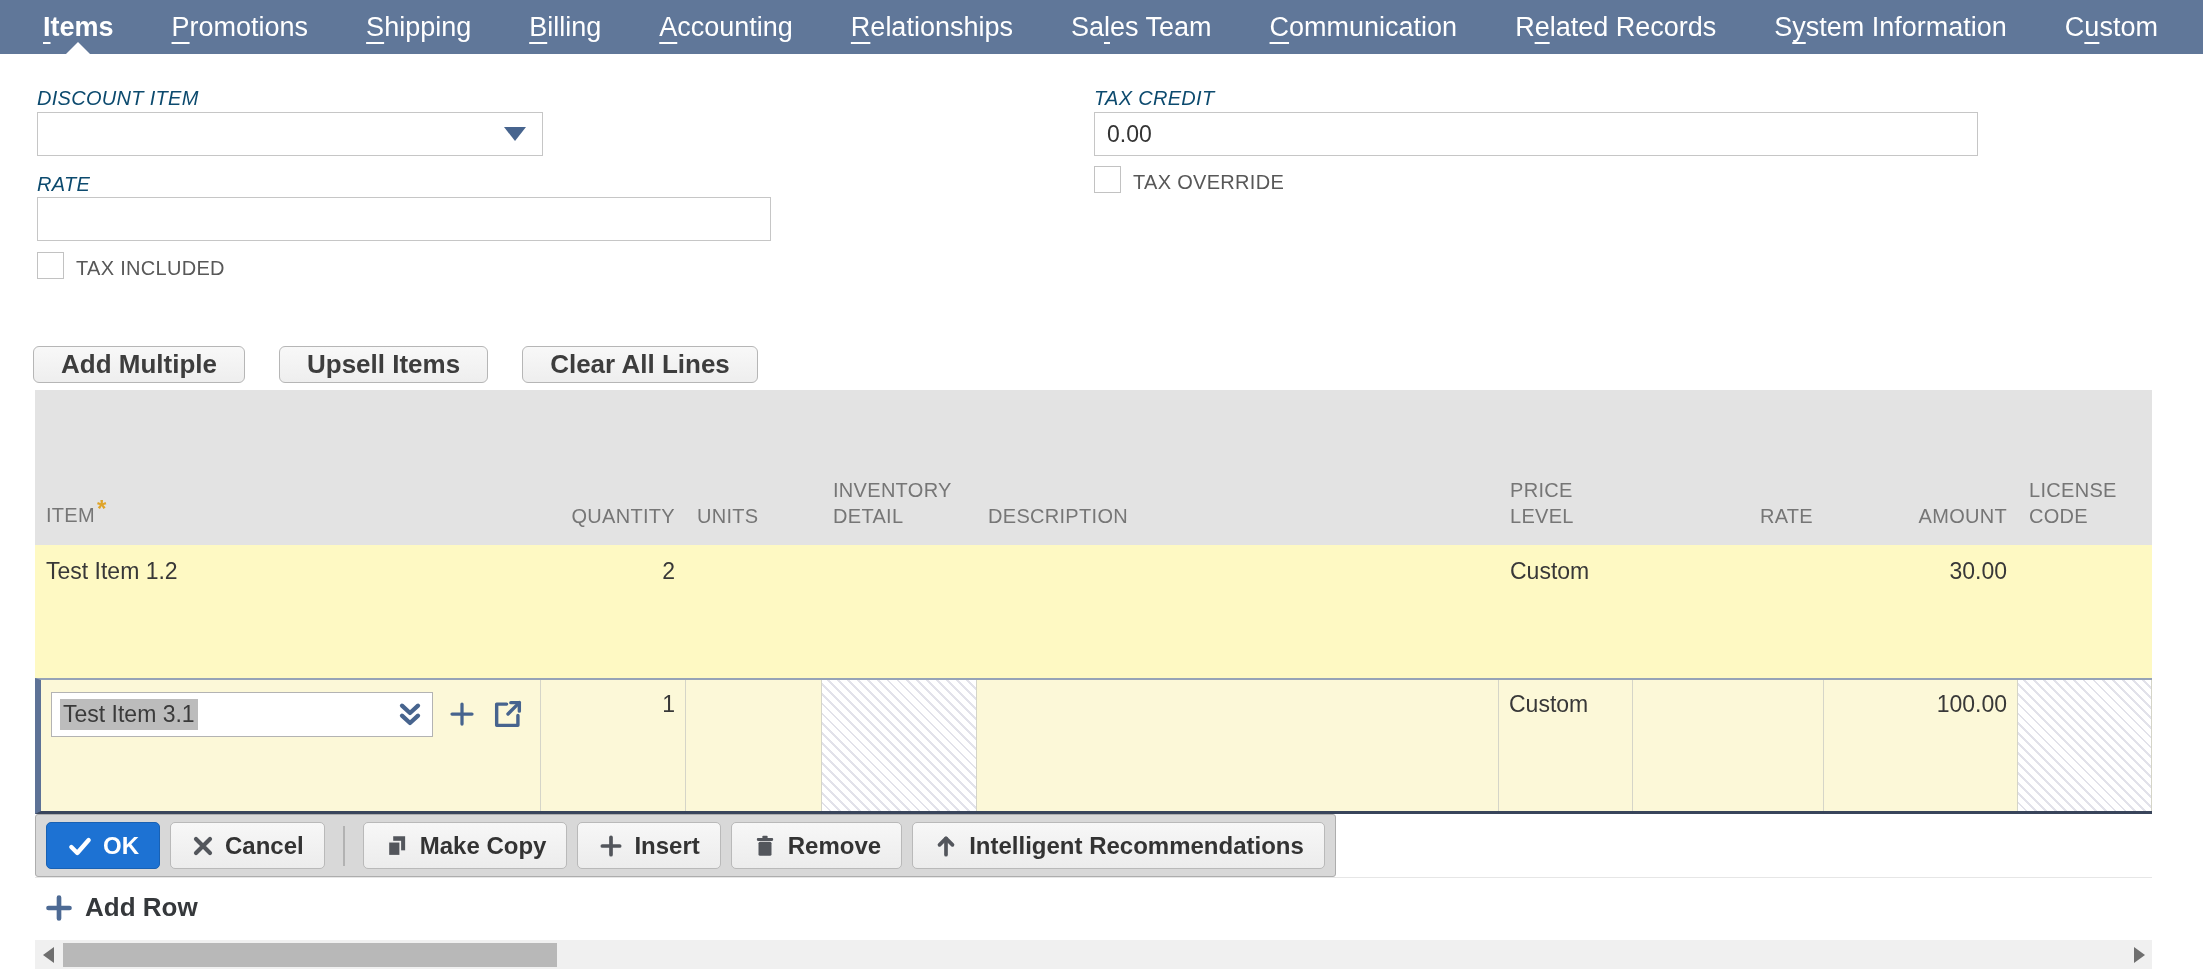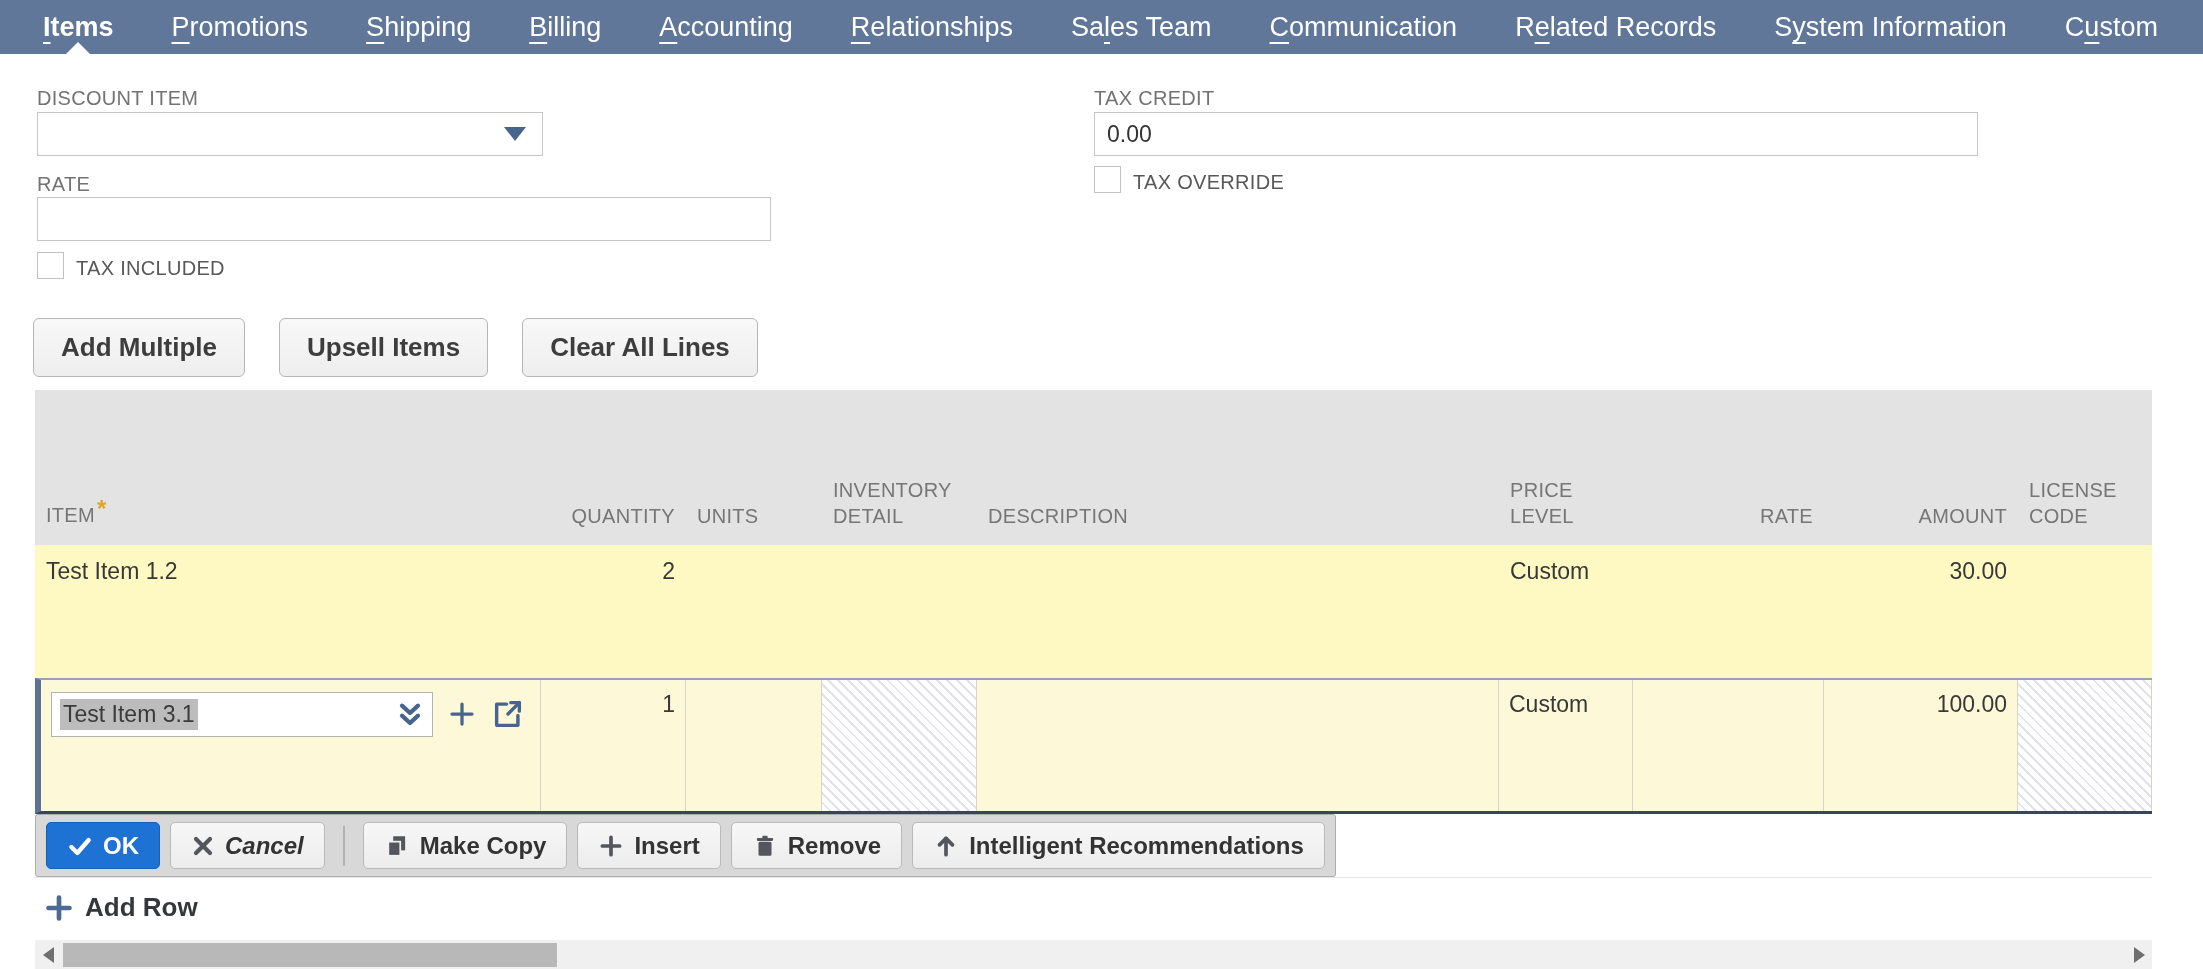--- a/index.html
+++ b/index.html
@@ -13,35 +13,35 @@
   .nav-item { position:relative; height:54px; display:flex; align-items:center;
               padding:0 29px; color:#ffffff; font-size:27px; cursor:pointer; white-space:nowrap; }
   .nav-item.active { font-weight:700; }
   .nav-item .ak { text-decoration:underline; text-underline-offset:6px; text-decoration-thickness:2px; }
   .nav-notch { position:absolute; left:50%; bottom:0; transform:translateX(-50%);
                width:0; height:0; border-left:12px solid transparent;
                border-right:12px solid transparent; border-bottom:12px solid #ffffff; }
 
   
   .form-area { position:absolute; left:0; top:54px; width:2203px; height:336px; }
-  .flabel { position:absolute; font-size:20px; color:#737373; letter-spacing:.3px; }
+  .flabel { position:absolute; font-size:20px; color:#0c4a6e; letter-spacing:.3px;font-style:italic; }
   .fselect, .finput { position:absolute; height:44px; background:#fff;
                       border:1px solid #c6c6c6; font-size:23px; color:#333;
                       padding:0 12px; outline:none; }
   .fselect { display:flex; align-items:center; justify-content:flex-end; cursor:pointer; }
   .dd-arrow { width:0; height:0; border-left:11px solid transparent; border-right:11px solid transparent;
               border-top:14px solid #47648e; margin-right:4px; }
   .checkbox { position:absolute; width:27px; height:27px; background:#fff;
               border:1px solid #c2c2c2; cursor:pointer; }
   .cblabel { position:absolute; font-size:20px; color:#585858; letter-spacing:.3px; }
   .btn-row { position:absolute; left:33px; top:264px; display:flex; gap:34px; }
-  .fbtn { height:59px; padding:0 27px; font-size:26px; font-weight:600; color:#3d3d3d;
+  .fbtn { height:37px; padding:0 27px; font-size:26px; font-weight:600; color:#3d3d3d;
           background:linear-gradient(#f8f8f8,#eeeeee); border:1px solid #b6b6b6;
           border-radius:6px; cursor:pointer;
-          font-family:"Liberation Sans","DejaVu Sans",sans-serif; }
+          font-family:"Liberation Sans","DejaVu Sans",sans-serif;margin-top:28px; }
 
   
   .grid { position:absolute; left:35px; top:390px; width:2117px; }
   .c0{width:506px} .c1{width:145px} .c2{width:136px} .c3{width:155px} .c4{width:522px}
   .c5{width:134px} .c6{width:191px} .c7{width:194px} .c8{width:134px}
   .num { text-align:right; }
 
   .thead { display:flex; align-items:flex-end; height:155px; background:#e3e3e3; }
   .hcell { padding:0 11px 16px 11px; font-size:20px; color:#767676; line-height:1.3;
            letter-spacing:.3px; }
@@ -255,21 +255,21 @@
               </svg>
             </span>
             <span style="color: rgb(255, 255, 255);">OK</span>
           </button>
           <button class="tbtn" style="color: rgb(83, 86, 92);">
             <span class="cicon">
               <svg width="24" height="24" viewBox="0 0 24 24" fill="none" stroke="currentColor" stroke-width="4.2" stroke-linecap="round">
                 <path d="M5 5 L19 19 M19 5 L5 19"></path>
               </svg>
             </span>
-            <span style="color: rgb(51, 51, 51); font-style: italic;">Cancel</span>
+            <span style="color: rgb(51, 51, 51);">Cancel</span>
           </button>
           <span class="tdivider"></span>
           <button class="tbtn" style="color: rgb(83, 86, 92);">
             <span class="cicon">
               <svg width="26" height="26" viewBox="0 0 24 24" fill="currentColor">
                 <rect x="8.5" y="3" width="11" height="13"></rect>
                 <rect x="4" y="8" width="11" height="13" stroke="#f0f0f0" stroke-width="1.6"></rect>
               </svg>
             </span>
             <span style="color: rgb(51, 51, 51);">Make Copy</span>

